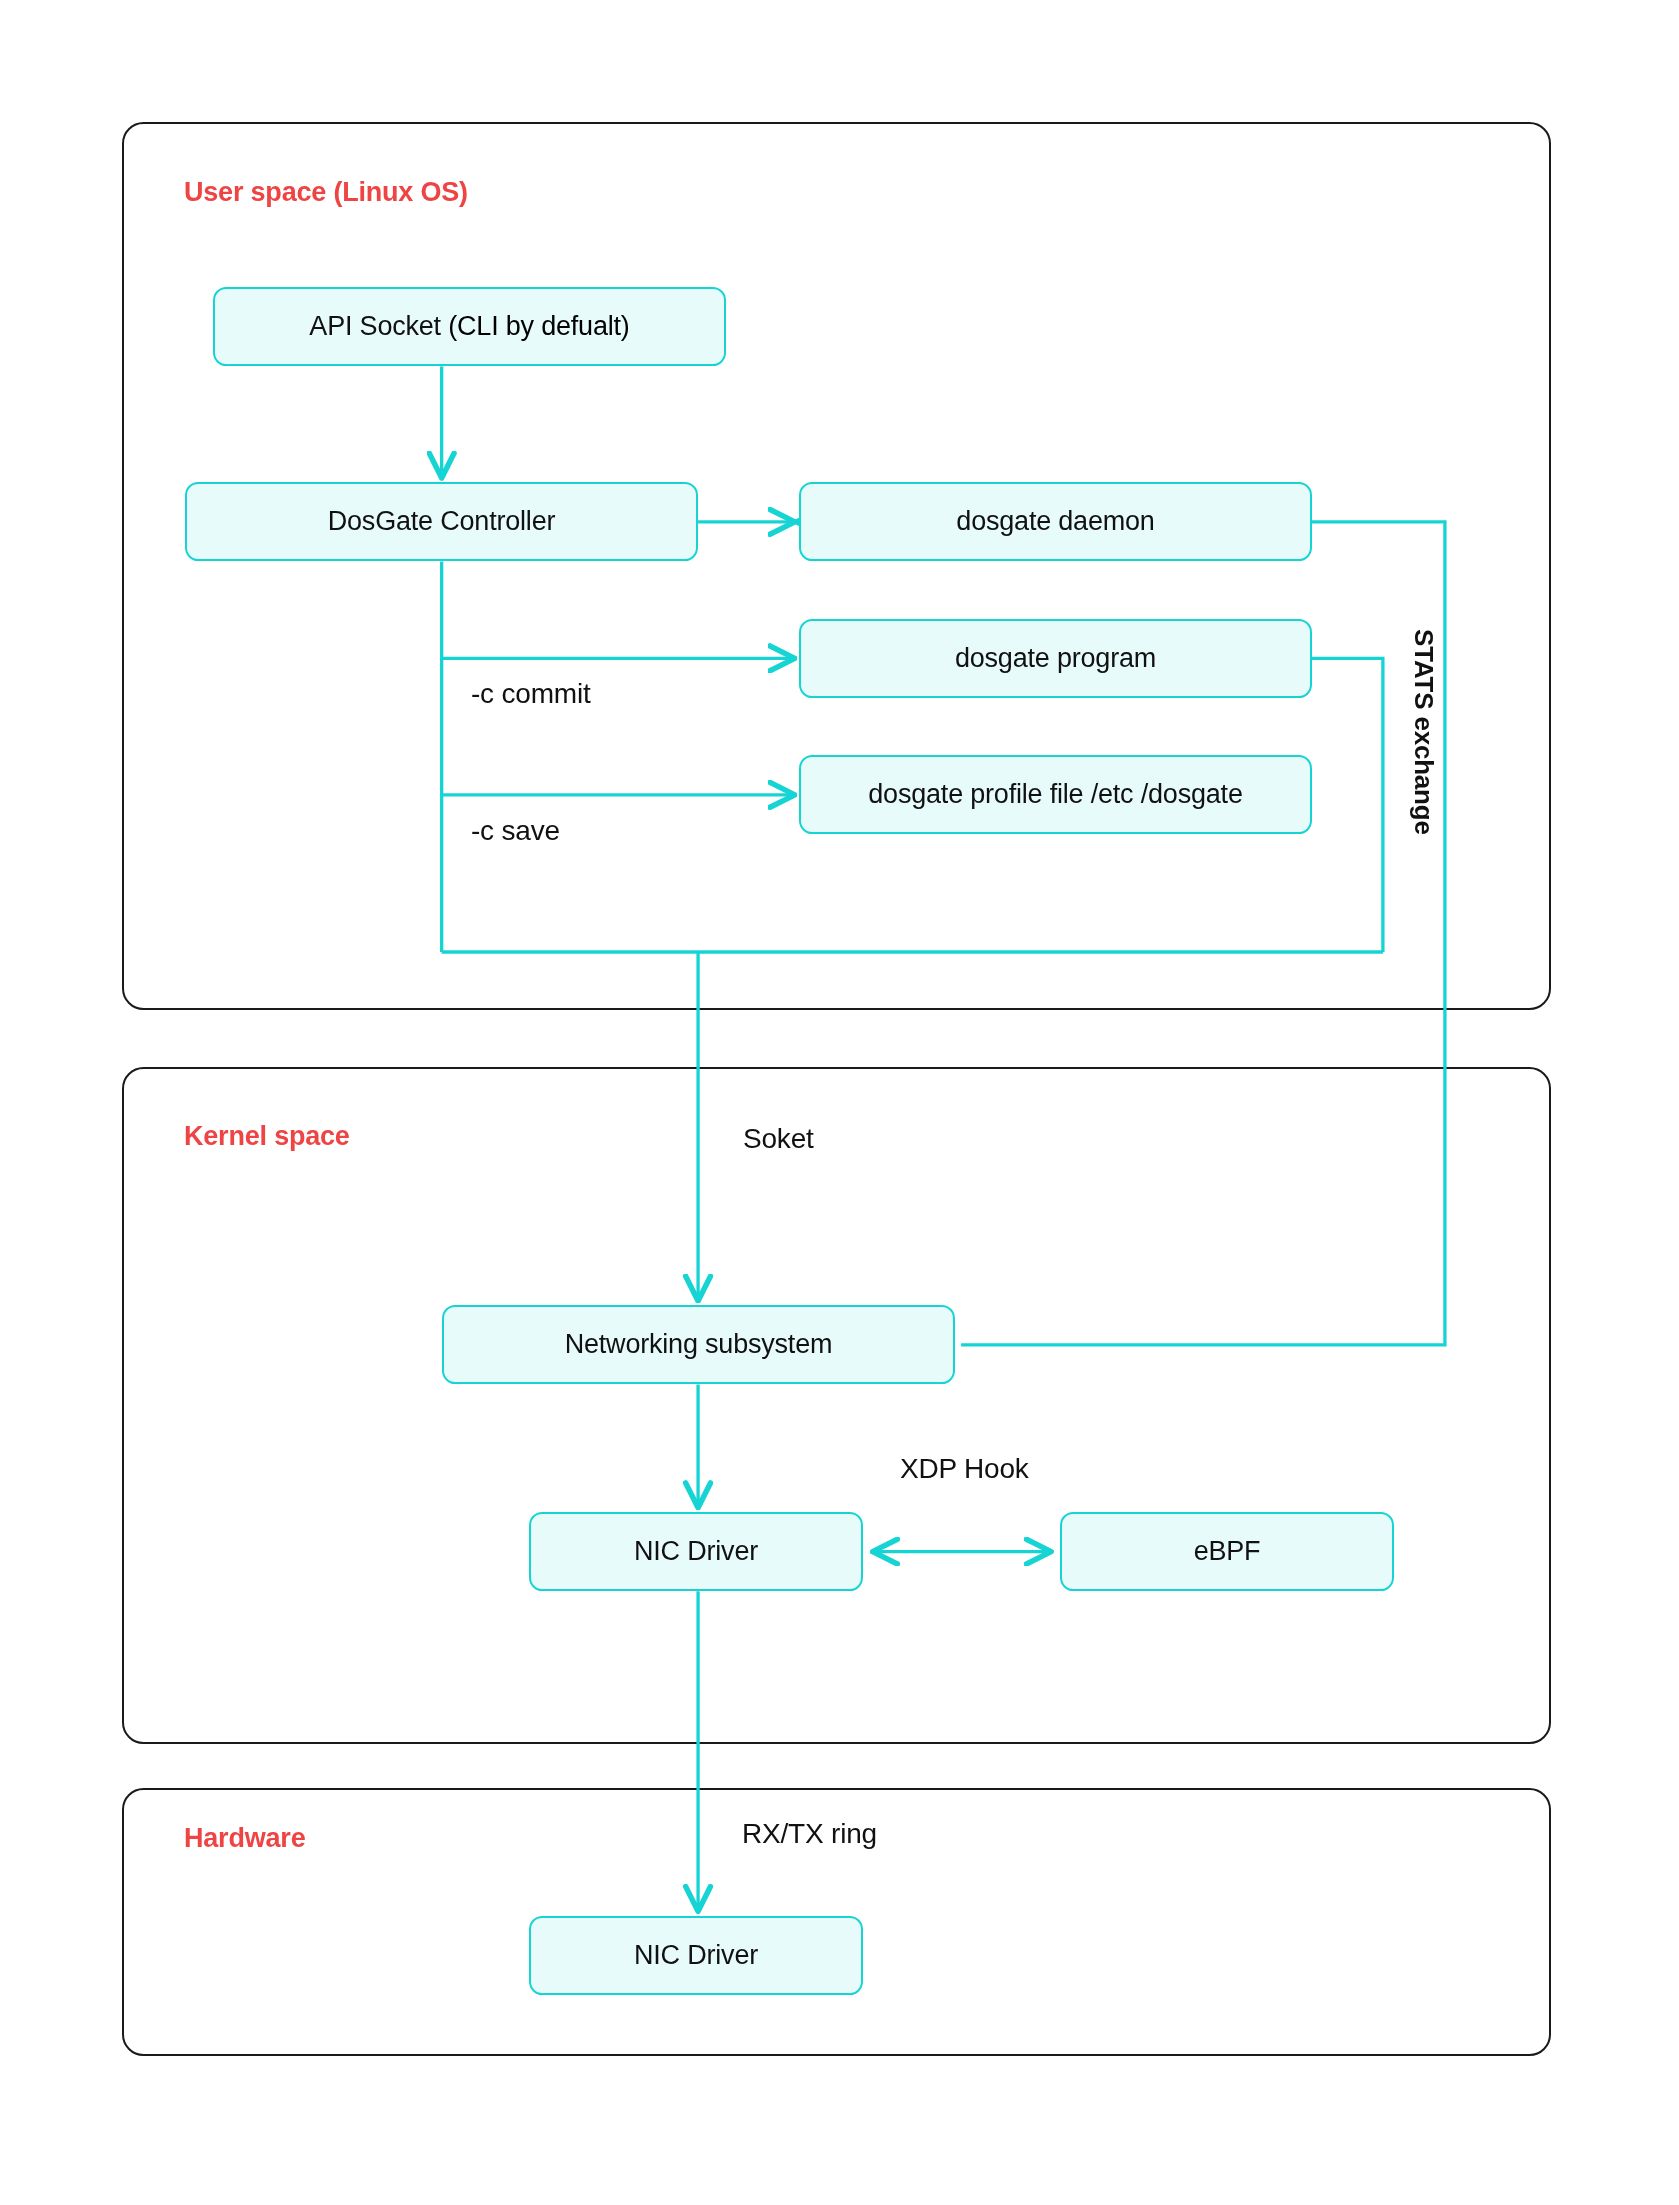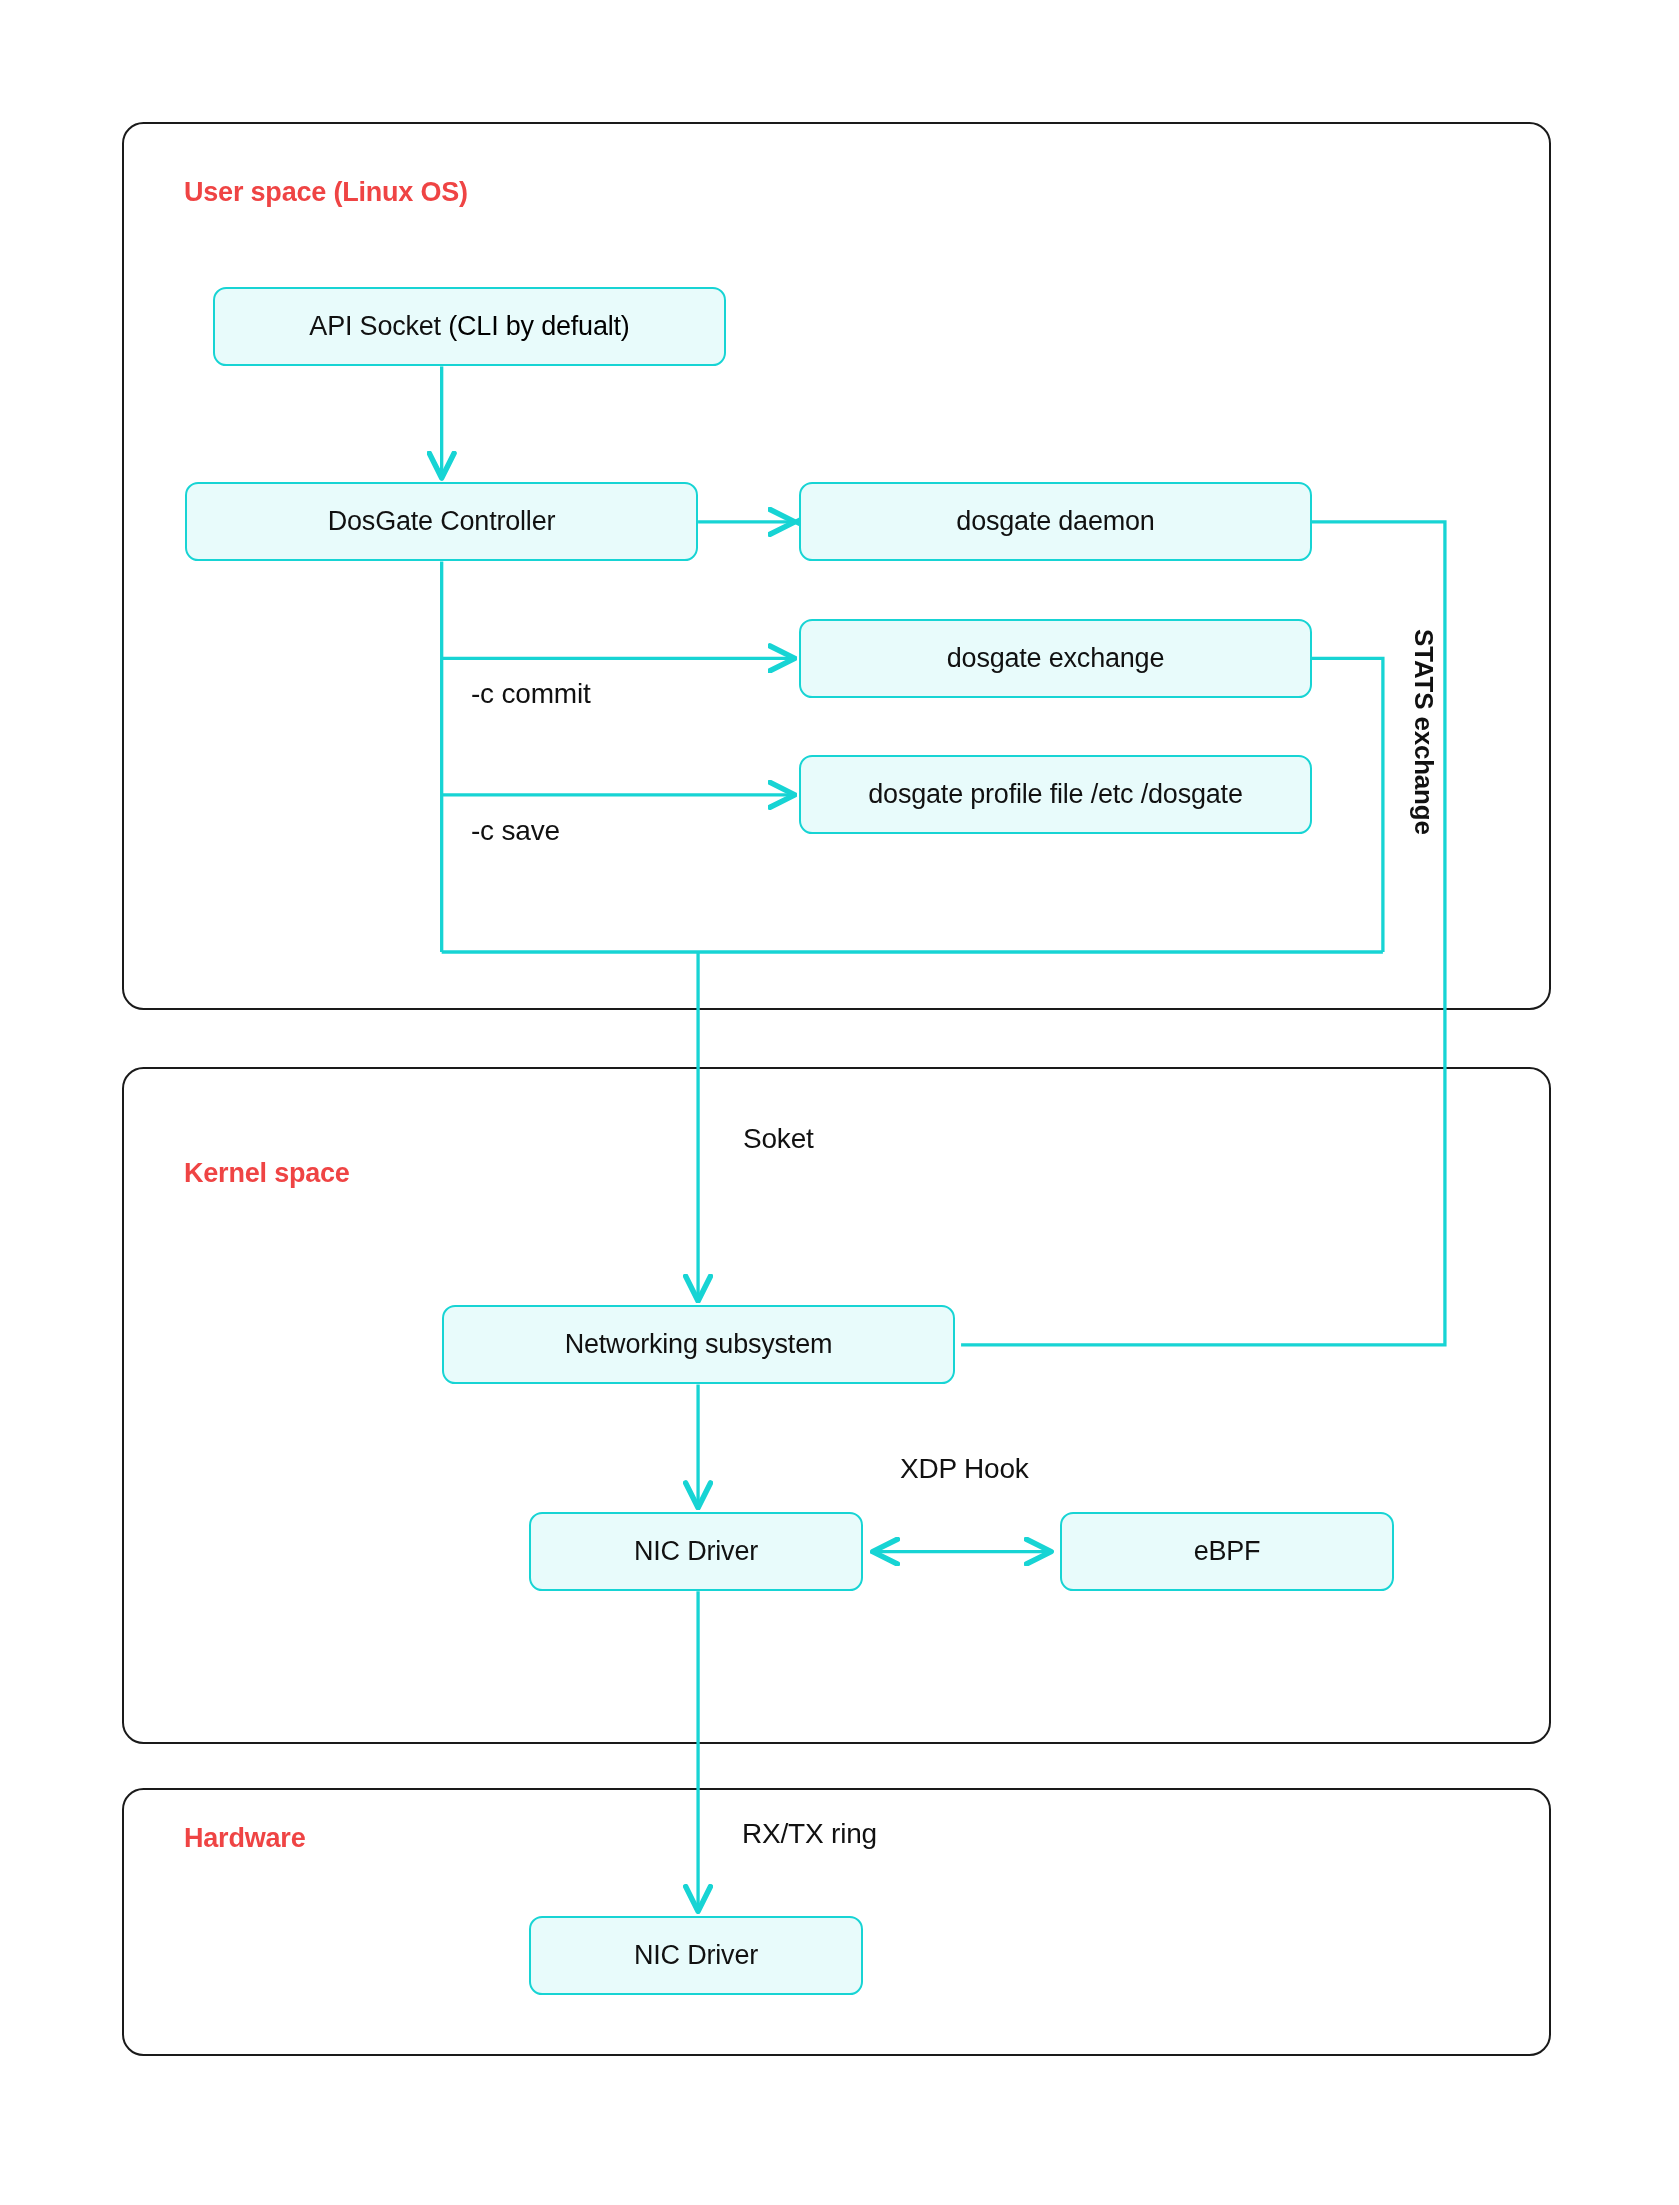--- a/index.html
+++ b/index.html
@@ -24,21 +24,21 @@
 
   .section-title{
     position:absolute;
     font-size:27px;
     font-weight:bold;
     color:#ef4444;
     letter-spacing:-0.2px;
     white-space:nowrap;
   }
   #title-user-space{left:184px;top:177px;}
-  #title-kernel-space{left:184px;top:1121px;margin-top:37px;}
+  #title-kernel-space{left:184px;top:1121px;}
   #title-hardware{left:184px;top:1823px;}
 
   
   .node{
     position:absolute;
     box-sizing:border-box;
     background:#e8fbfb;
     border:2.1px solid #17d4d4;
     border-radius:13.2px;
     display:flex;
@@ -137,21 +137,21 @@
 
   <div class="node" id="node-dosgate-daemon">
     <span>dosgate daemon</span>
   </div>
 
   <div class="node" id="node-dosgate-controller">
     <span>DosGate Controller</span>
   </div>
 
   <div class="node" id="node-dosgate-program">
-    <span>dosgate exchange</span>
+    <span>dosgate program</span>
   </div>
 
   <div class="node" id="node-profile-file">
     <span>dosgate profile file /etc /dosgate</span>
   </div>
 
   <div class="node" id="node-networking">
     <span>Networking subsystem</span>
   </div>
 

